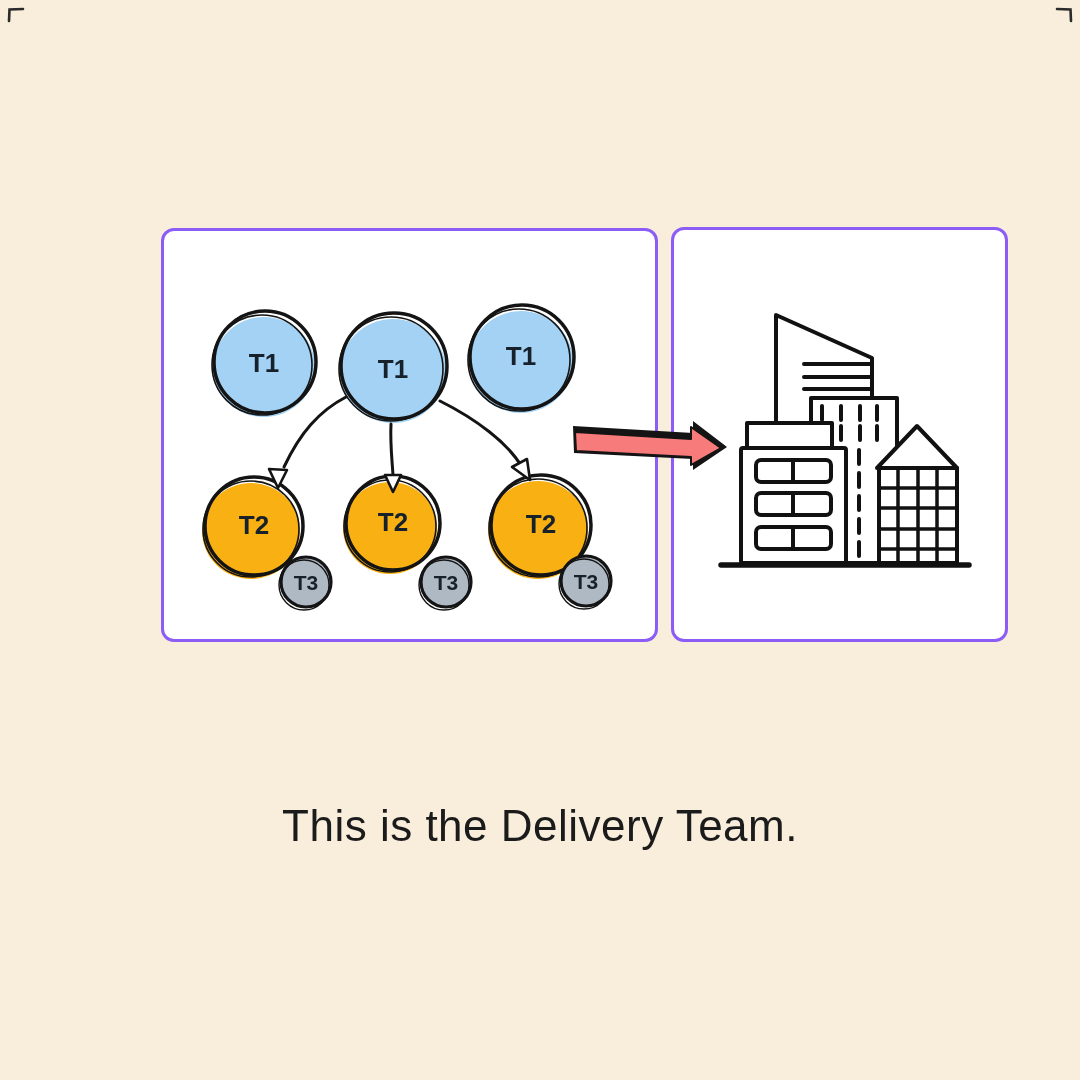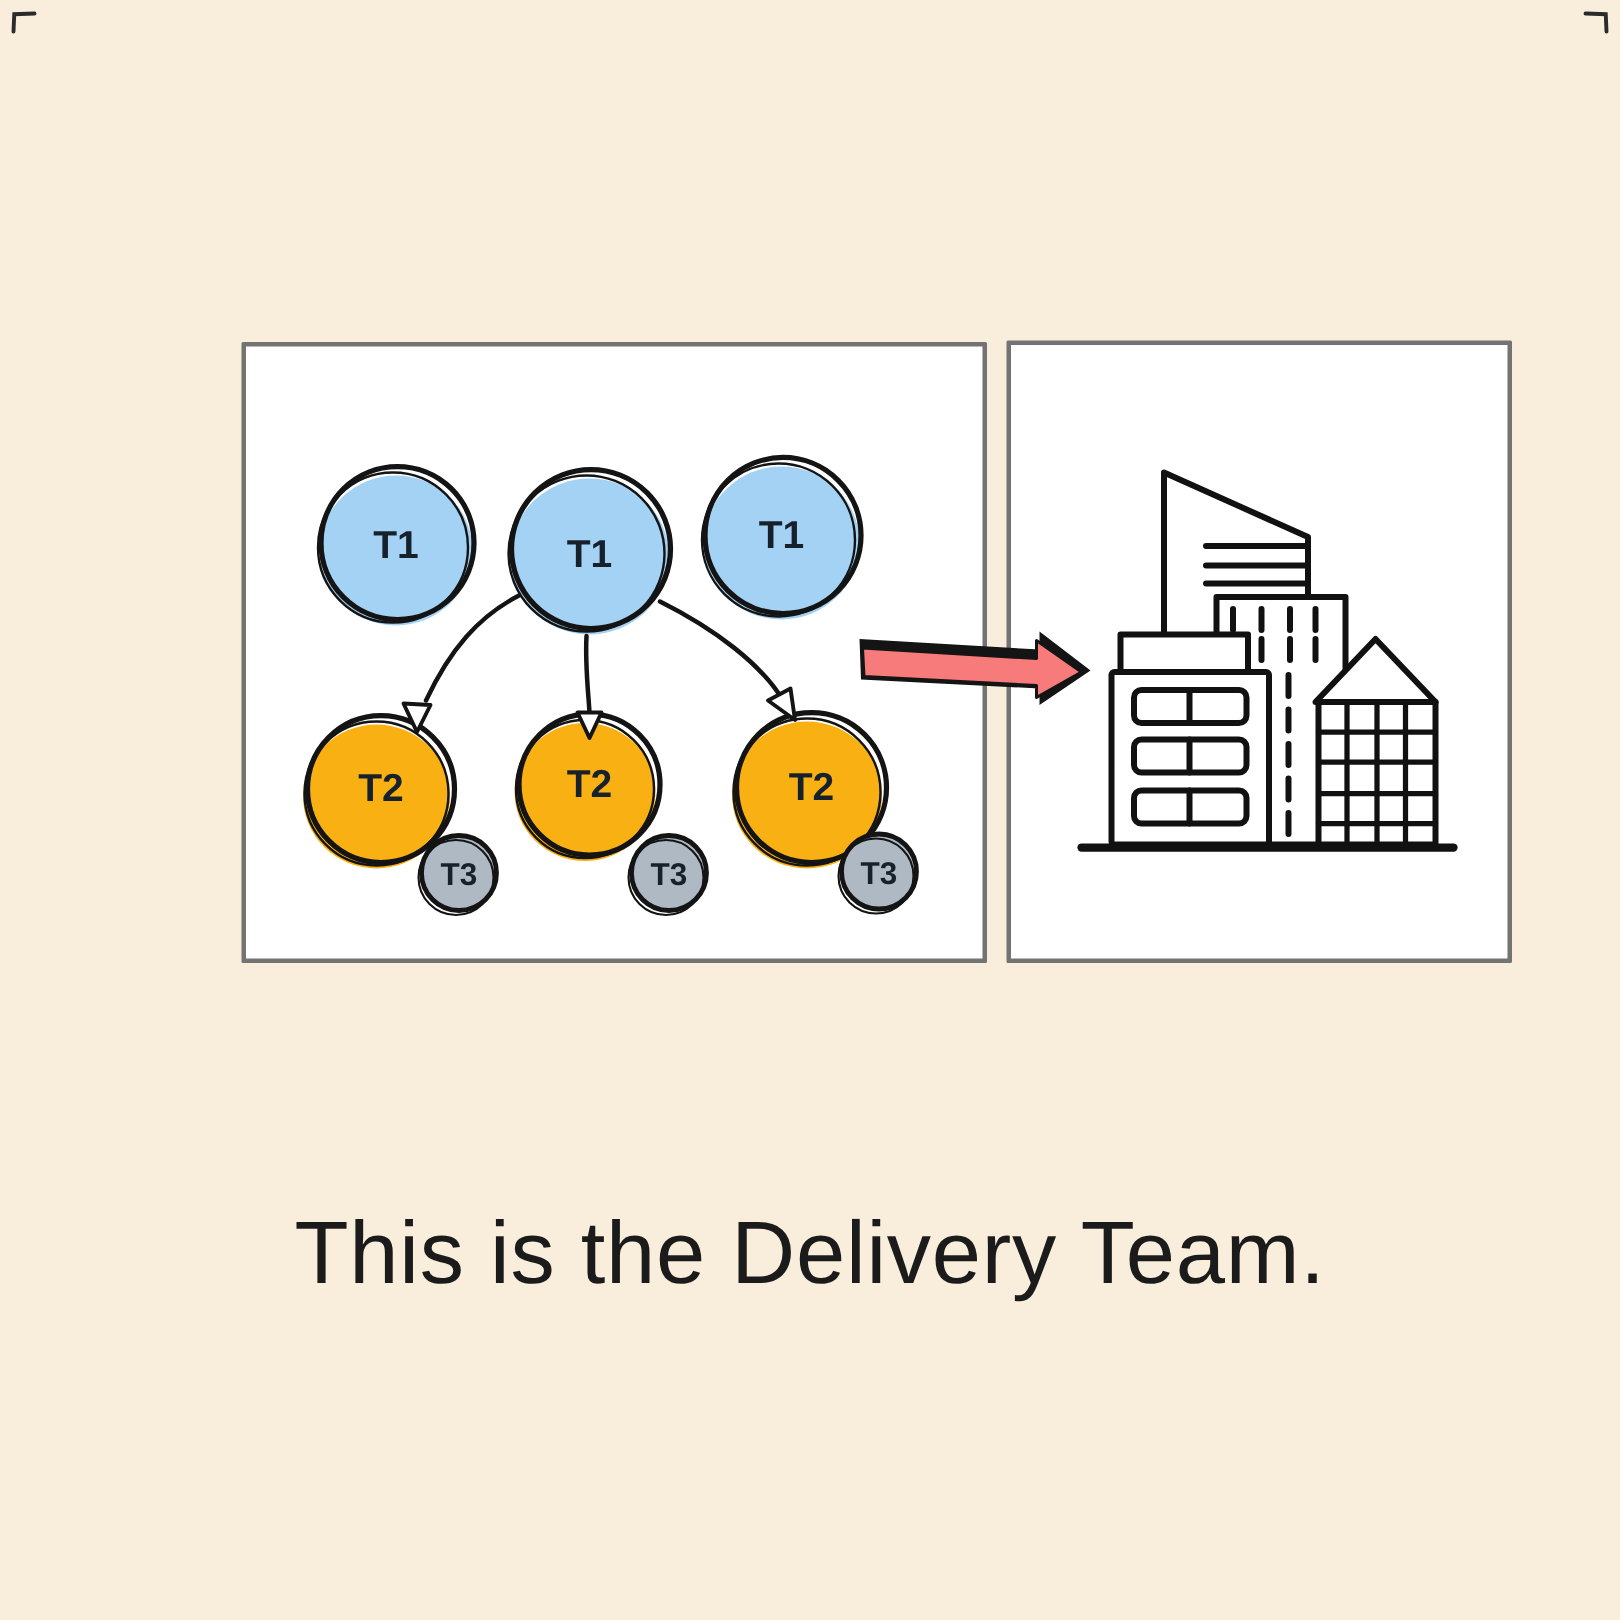--- a/index.html
+++ b/index.html
@@ -3,29 +3,29 @@
 <meta charset="utf-8">
 <style>
   html,body{margin:0;padding:0;}
   body{background:#F8EEDB;font-family:"Liberation Sans","DejaVu Sans",sans-serif;}
   .canvas{position:relative;width:1080px;height:1080px;background:#F8EEDB;overflow:hidden;}
 
   .corner{position:absolute;width:30px;height:30px;}
   .corner.tl{left:2px;top:2px;}
   .corner.tr{right:2px;top:2px;}
 
-  .panel{position:absolute;background:#ffffff;border:3px solid #737373;border-radius:1px;box-sizing:border-box;}
+  .panel{position:absolute;background:#ffffff;border:3px solid #8b5cf6;border-radius:13px;box-sizing:border-box;}
   .panel.team{left:161px;top:228px;width:497px;height:414px;}
   .panel.org{left:671px;top:227px;width:337px;height:415px;}
   .panel svg{display:block;width:100%;height:100%;}
 
   .red-arrow{position:absolute;left:565px;top:413px;width:175px;height:62px;z-index:6;}
 
   .caption{position:absolute;left:0;top:801px;width:1080px;text-align:center;
-           font-size:59px;font-weight:500;letter-spacing:.5px;color:#1b1b1b;}
+           font-size:44px;font-weight:500;letter-spacing:.5px;color:#1b1b1b;}
 
   .footer{position:absolute;left:0;top:1000px;width:1080px;height:70px;color:#141414;}
 
   svg text{font-family:"Liberation Sans","DejaVu Sans",sans-serif;font-weight:bold;fill:#17212b;}
   .node-label{font-size:26px;}
   .node-label-sm{font-size:21px;}
 </style>
 </head>
 <body>
 

